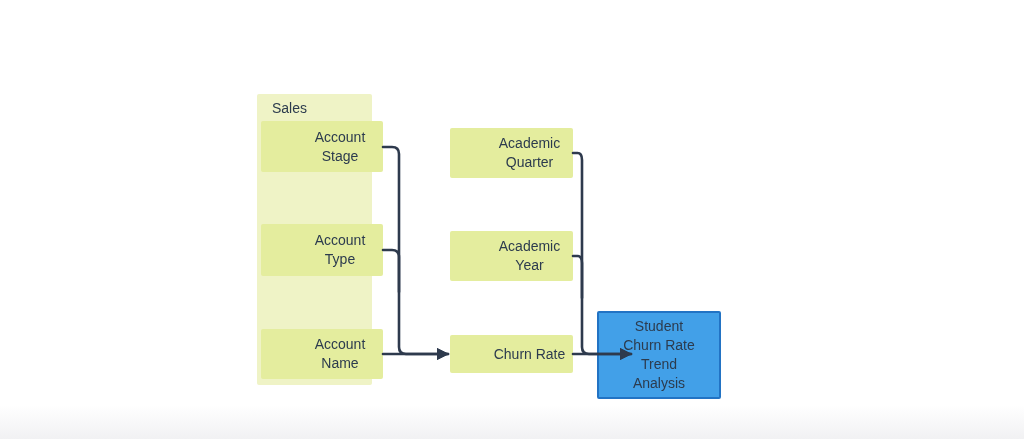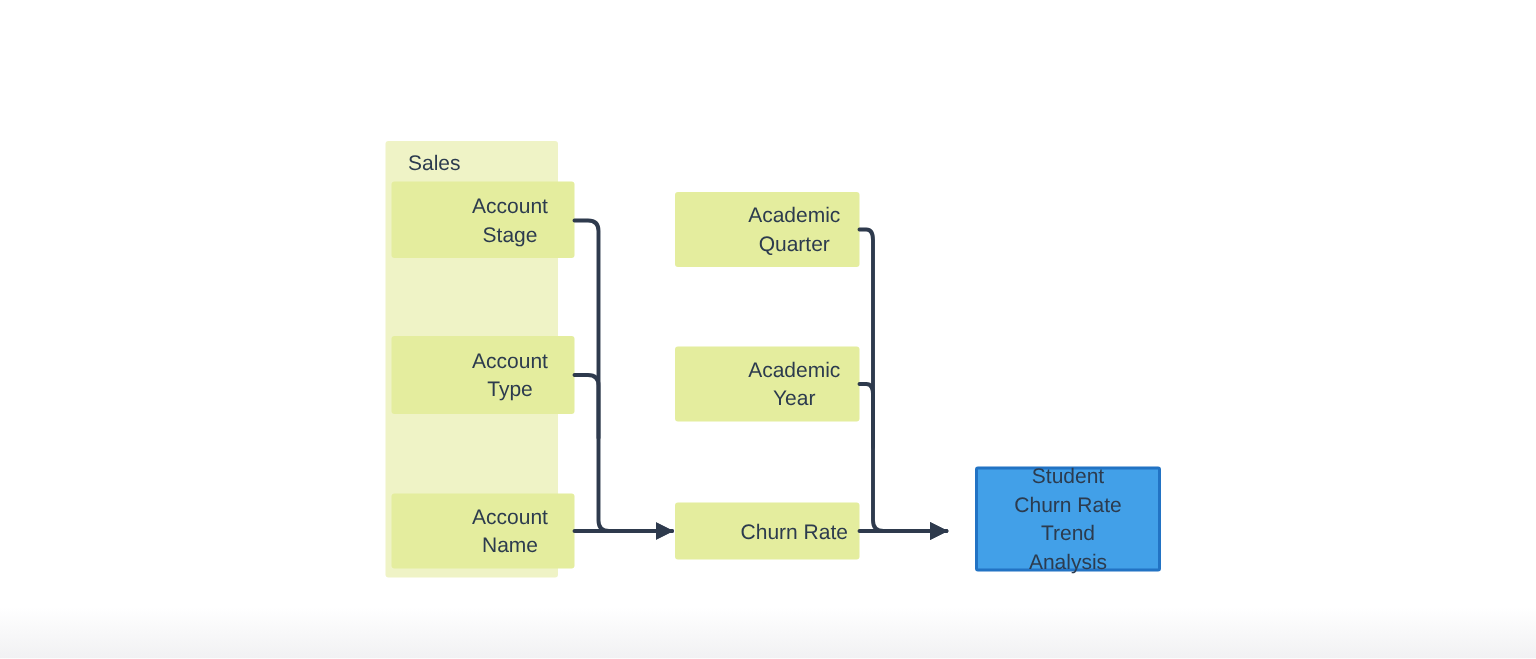--- a/index.html
+++ b/index.html
@@ -80,21 +80,21 @@
         <span class="node-label">Academic
 Quarter</span>
       </div>
       <div class="node kind-field" style="left: 450px; top: 231px; width: 123px; height: 50px;">
         <span class="node-label">Academic
 Year</span>
       </div>
       <div class="node kind-field" style="left: 450px; top: 335px; width: 123px; height: 38px;">
         <span class="node-label">Churn Rate</span>
       </div>
-      <div class="node kind-output" style="left: 650px; top: 311px; width: 124px; height: 70px;">
+      <div class="node kind-output" style="left: 597px; top: 311px; width: 124px; height: 88px;">
         <span class="node-label">Student
 Churn Rate
 Trend
 Analysis</span>
       </div>
     </div>
 
   <svg class="connectors" id="edge-layer" width="1024" height="439" viewBox="0 0 1024 439">
     <defs>
       <marker id="arrow" markerUnits="userSpaceOnUse" markerWidth="12" markerHeight="12" refX="11" refY="6" orient="auto">

